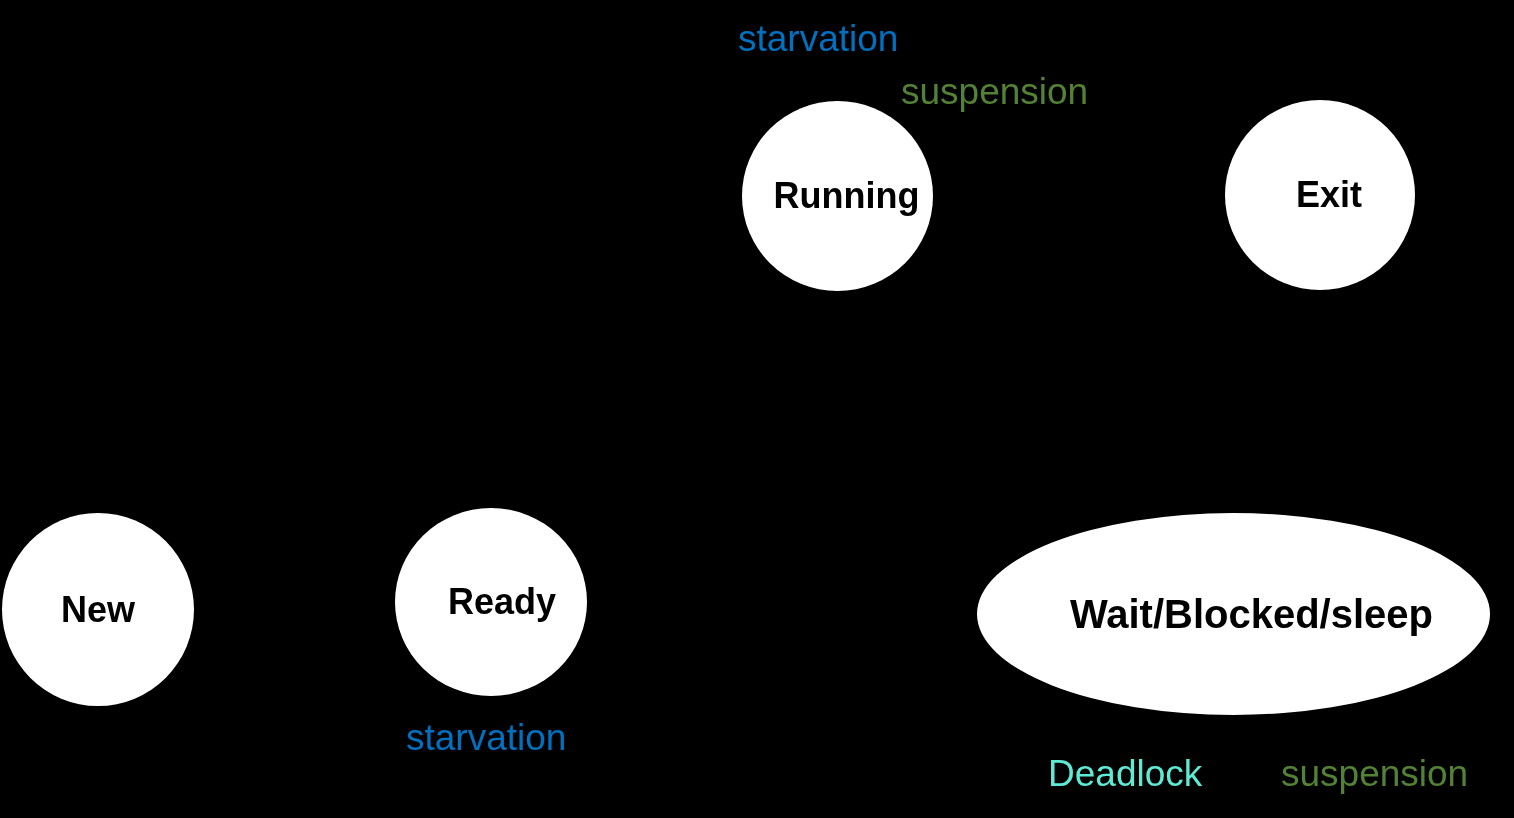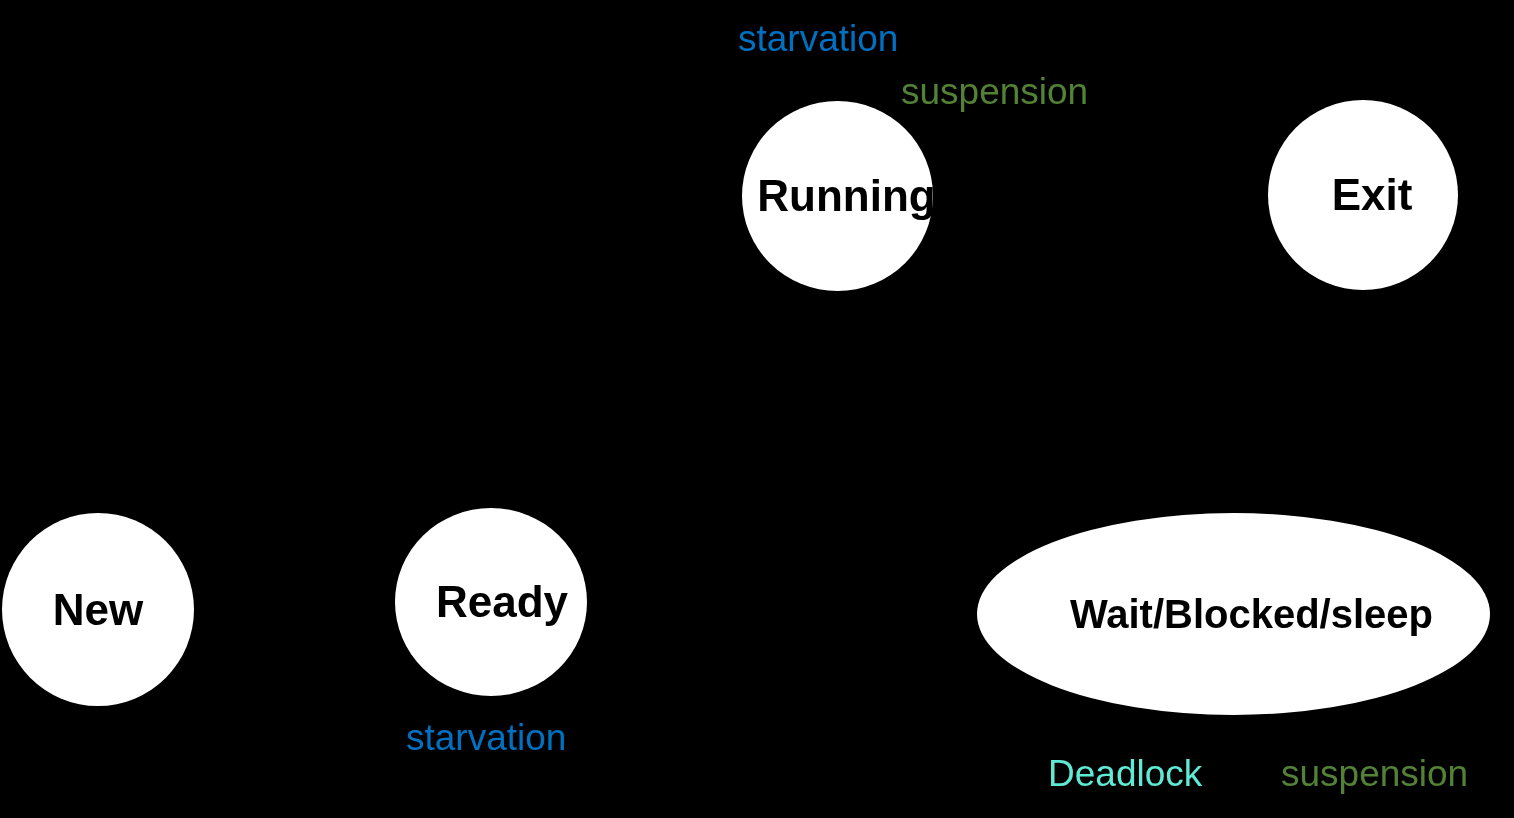--- a/index.html
+++ b/index.html
@@ -17,28 +17,28 @@
   }
   .node {
     position: absolute;
     background: #ffffff;
     border-radius: 50%;
     display: flex;
     align-items: center;
     justify-content: center;
     color: #000000;
     font-weight: bold;
-    font-size: 44px;
+    font-size: 36px;
     line-height: 1;
     white-space: nowrap;
   }
   .node-new      { left: 2px;    top: 513px; width: 192px; height: 193px; }
   .node-ready    { left: 395px;  top: 508px; width: 192px; height: 188px; }
   .node-running  { left: 742px;  top: 101px; width: 191px; height: 190px; }
-  .node-exit     { left: 1268px; top: 100px; width: 190px; height: 190px; }
+  .node-exit     { left: 1225px; top: 100px; width: 190px; height: 190px; }
   .node-wait     { left: 977px;  top: 513px; width: 513px; height: 202px; font-size: 40px; }
   .node-ready   .node-label { transform: translateX(11px); }
   .node-running .node-label { transform: translateX(9px); }
   .node-exit    .node-label { transform: translateX(9px); }
   .node-wait    .node-label { transform: translateX(18px); }
   .annotation {
     position: absolute;
     font-weight: normal;
     font-size: 37px;
     line-height: 1;

